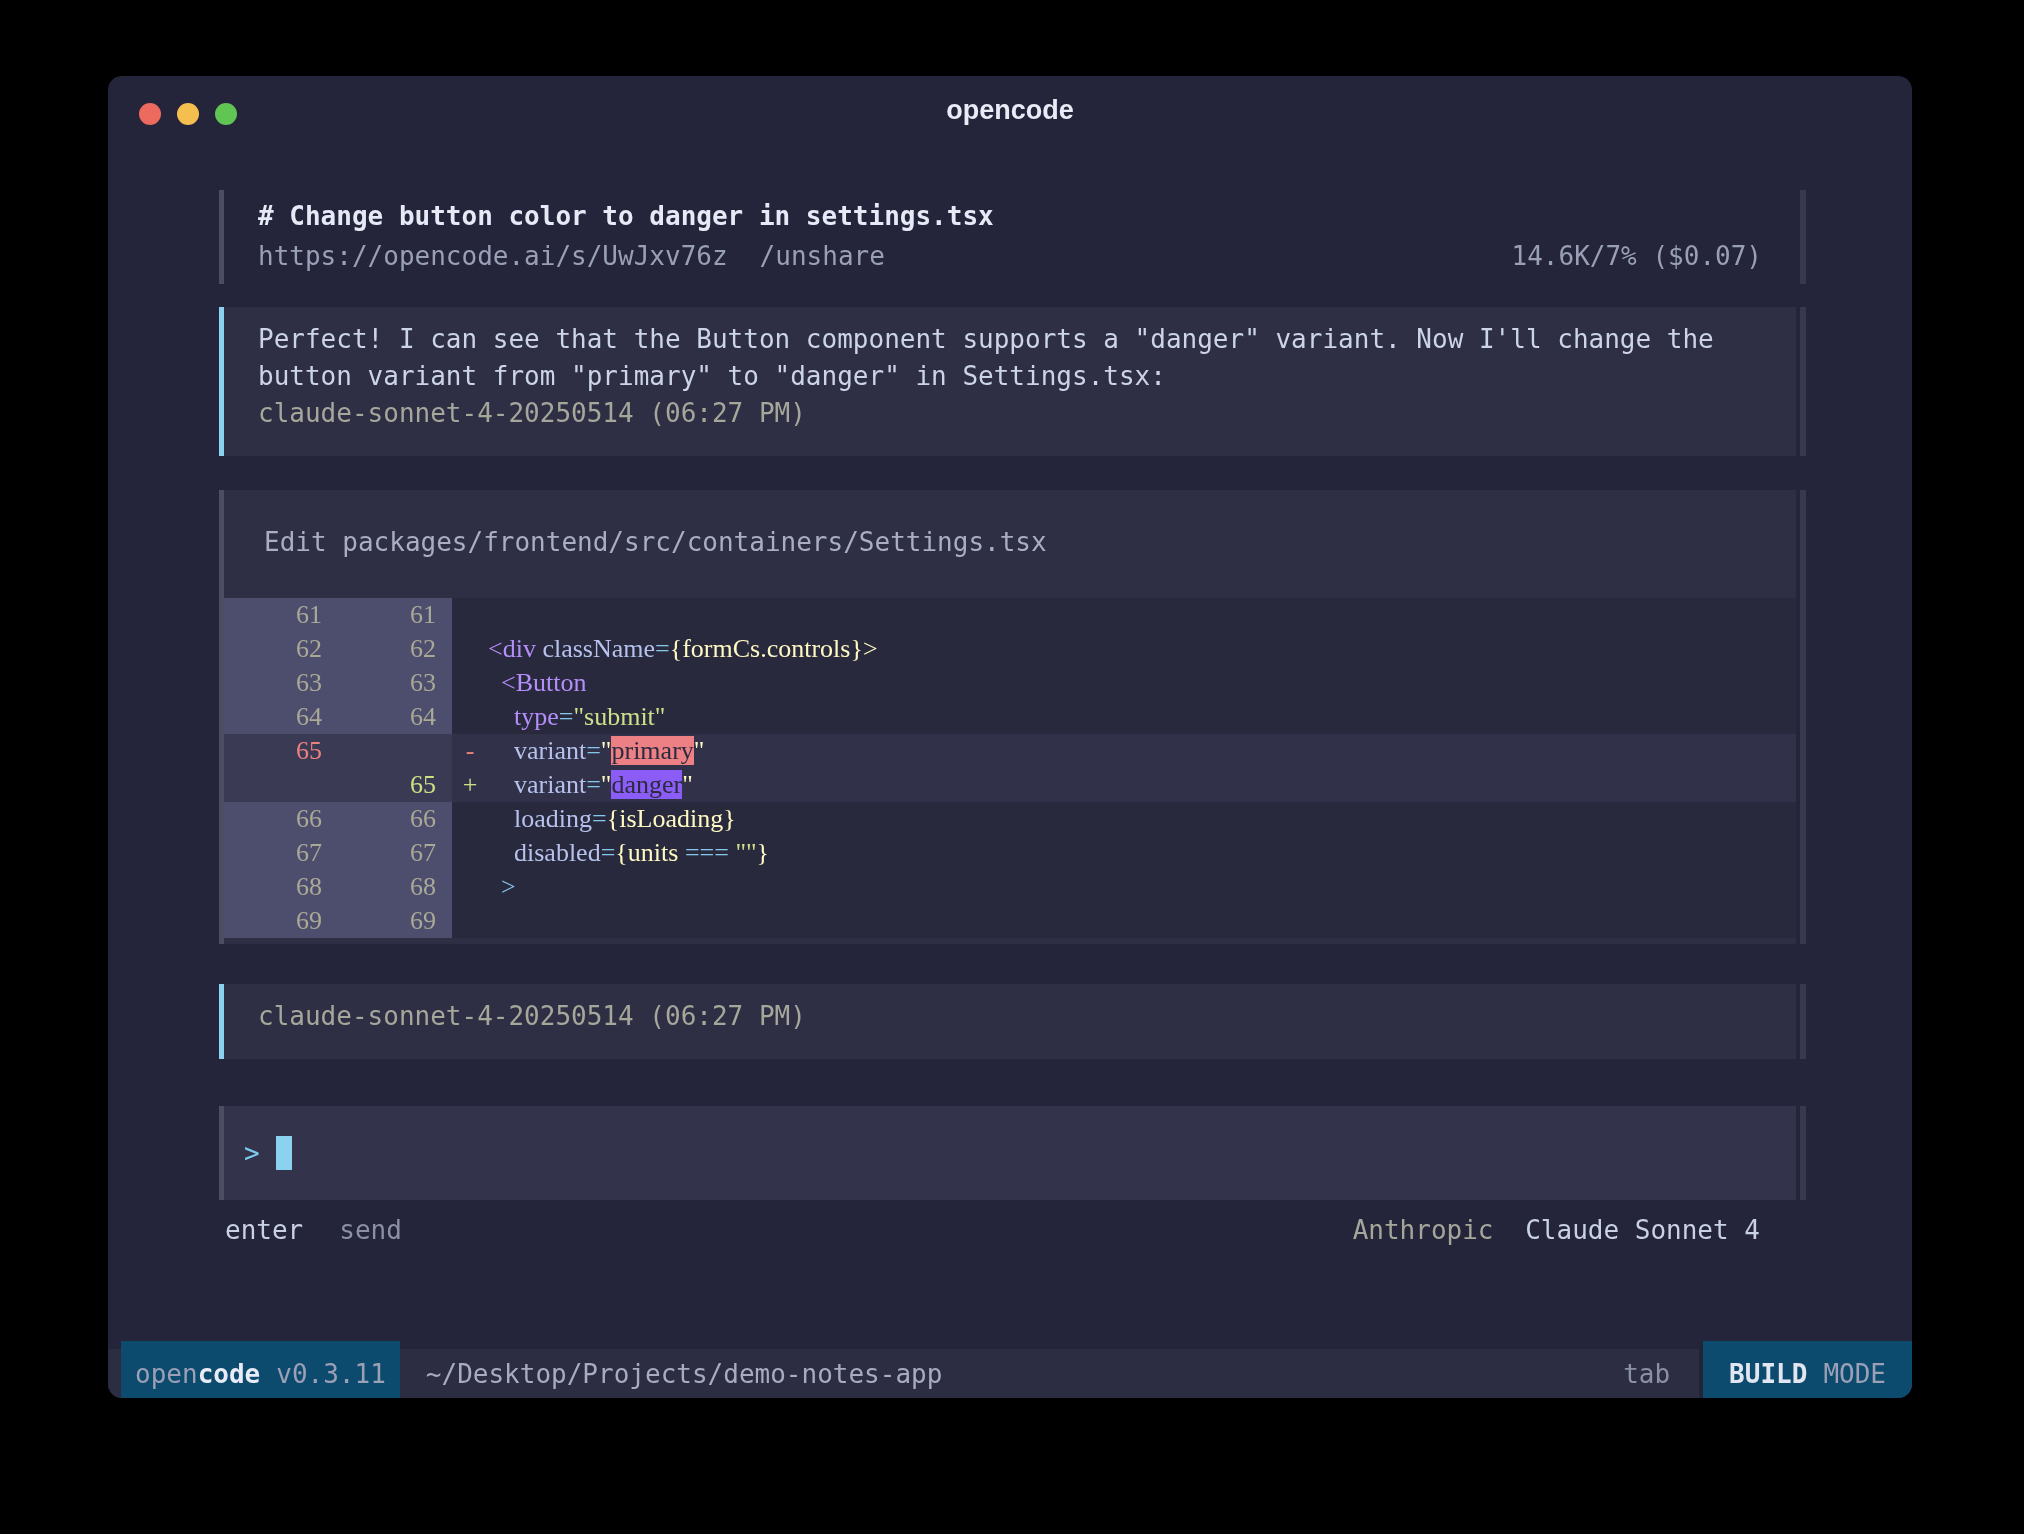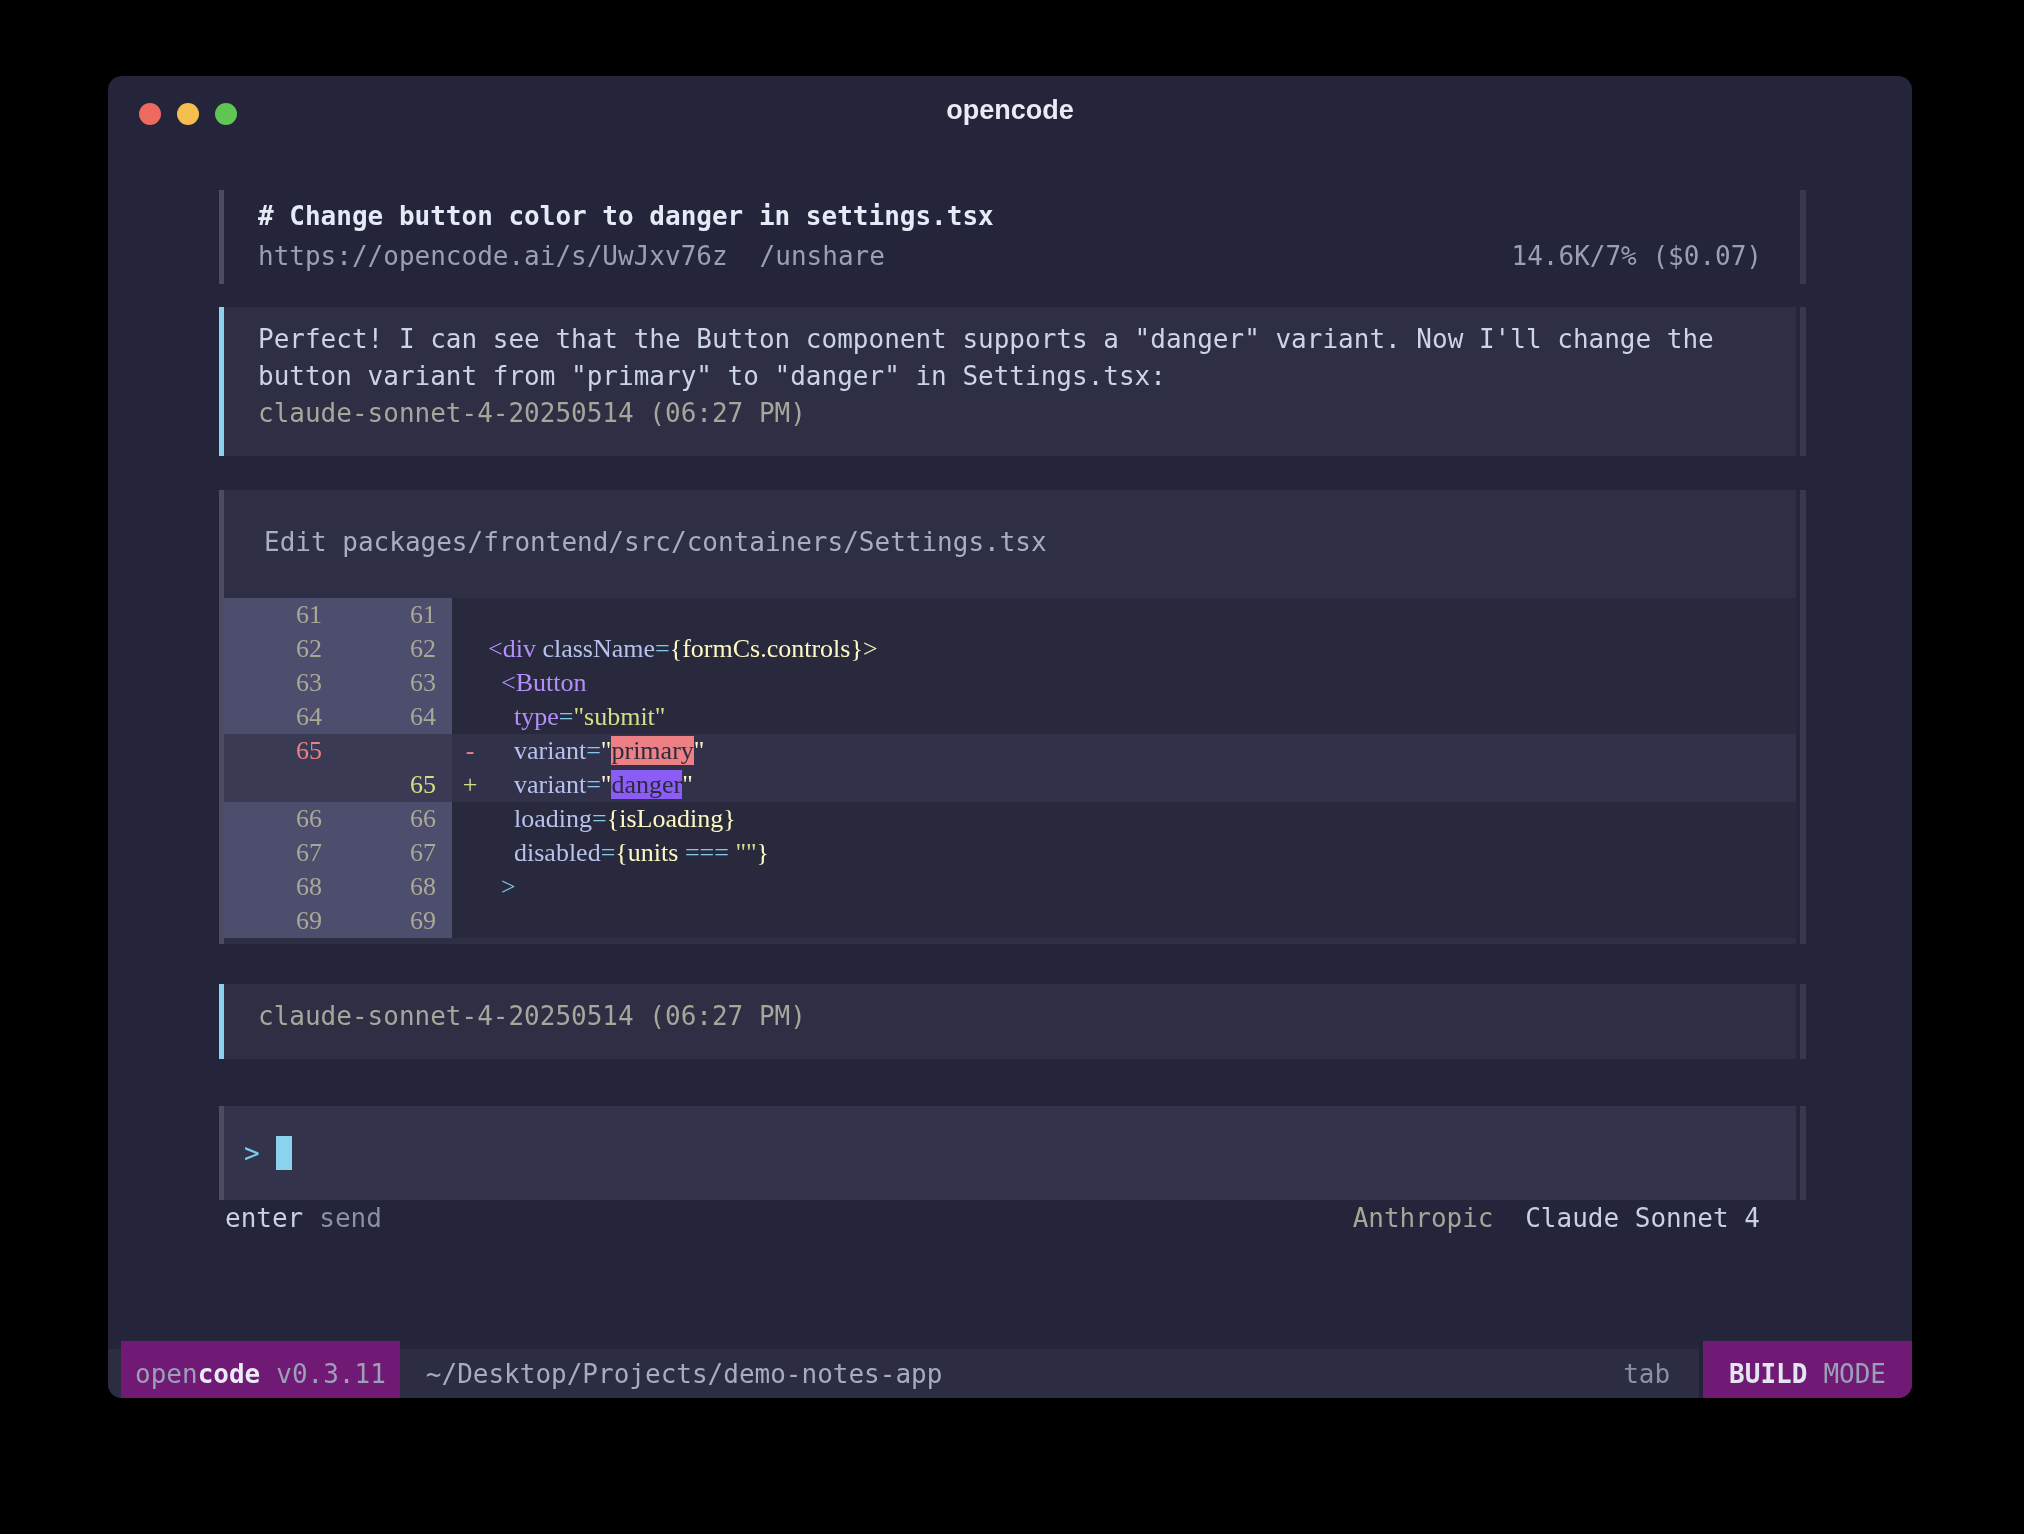--- a/index.html
+++ b/index.html
@@ -65,32 +65,32 @@
   .tk-plain{color:#fef9c3;}
   .tk-op{color:#85c8ec;}
   .tk-str{color:#cfe08a;}
   .tk-delhl{background:#ec8084;color:#2b2b3f;}
   .tk-addhl{background:#8b5cf6;color:#2b2b3f;}
   
   .inputblk{margin-top:47px;background:#33334b;height:94px;display:flex;align-items:center;padding-left:20px;}
   .prompt{color:#7ccaee;font-size:26px;}
   .cursor{display:inline-block;width:16px;height:34px;background:#8ad2ee;margin-left:16px;vertical-align:middle;}
   
-  .hints{margin-top:0;display:flex;font-size:26px;line-height:36px;padding-left:6px;padding-right:36px;}
+  .hints{margin-top:12px;display:flex;font-size:26px;line-height:36px;padding-left:6px;padding-right:36px;gap:20px;}
   .hint-key{color:#c9d1e4;}
   .hint-act{color:#8b90a4;margin-left:16px;}
   .hint-right{margin-left:auto;}
   .provider{color:#a5a69a;}
   .model{color:#c9d1e4;margin-left:16px;}
   
   .statusbar{
     position:absolute;left:0;right:0;bottom:0;height:49px;background:#2c2c42;
     display:flex;align-items:center;font-size:26px;
   }
-  .chip{background:#701a75;height:66px;display:flex;align-items:center;padding:0 14px;}
+  .chip{background:#0c4a6e;height:66px;display:flex;align-items:center;padding:0 14px;}
   .chip1{margin-left:13px;}
   .sb-open{color:#9ba0b6;}
   .sb-code{color:#e9ecf6;font-weight:700;}
   .sb-ver{color:#9ba0b6;margin-left:16px;}
   .sb-path{color:#a7acc0;margin-left:26px;}
   .sb-right{margin-left:auto;display:flex;align-items:center;height:49px;}
   .sb-tab{color:#8b90a4;margin-right:29px;}
   .chip2{border-left:4px solid #232338;padding:0 26px;}
   .sb-build{color:#e2e6f0;font-weight:700;}
   .sb-mode{color:#9ba0b6;margin-left:16px;}

